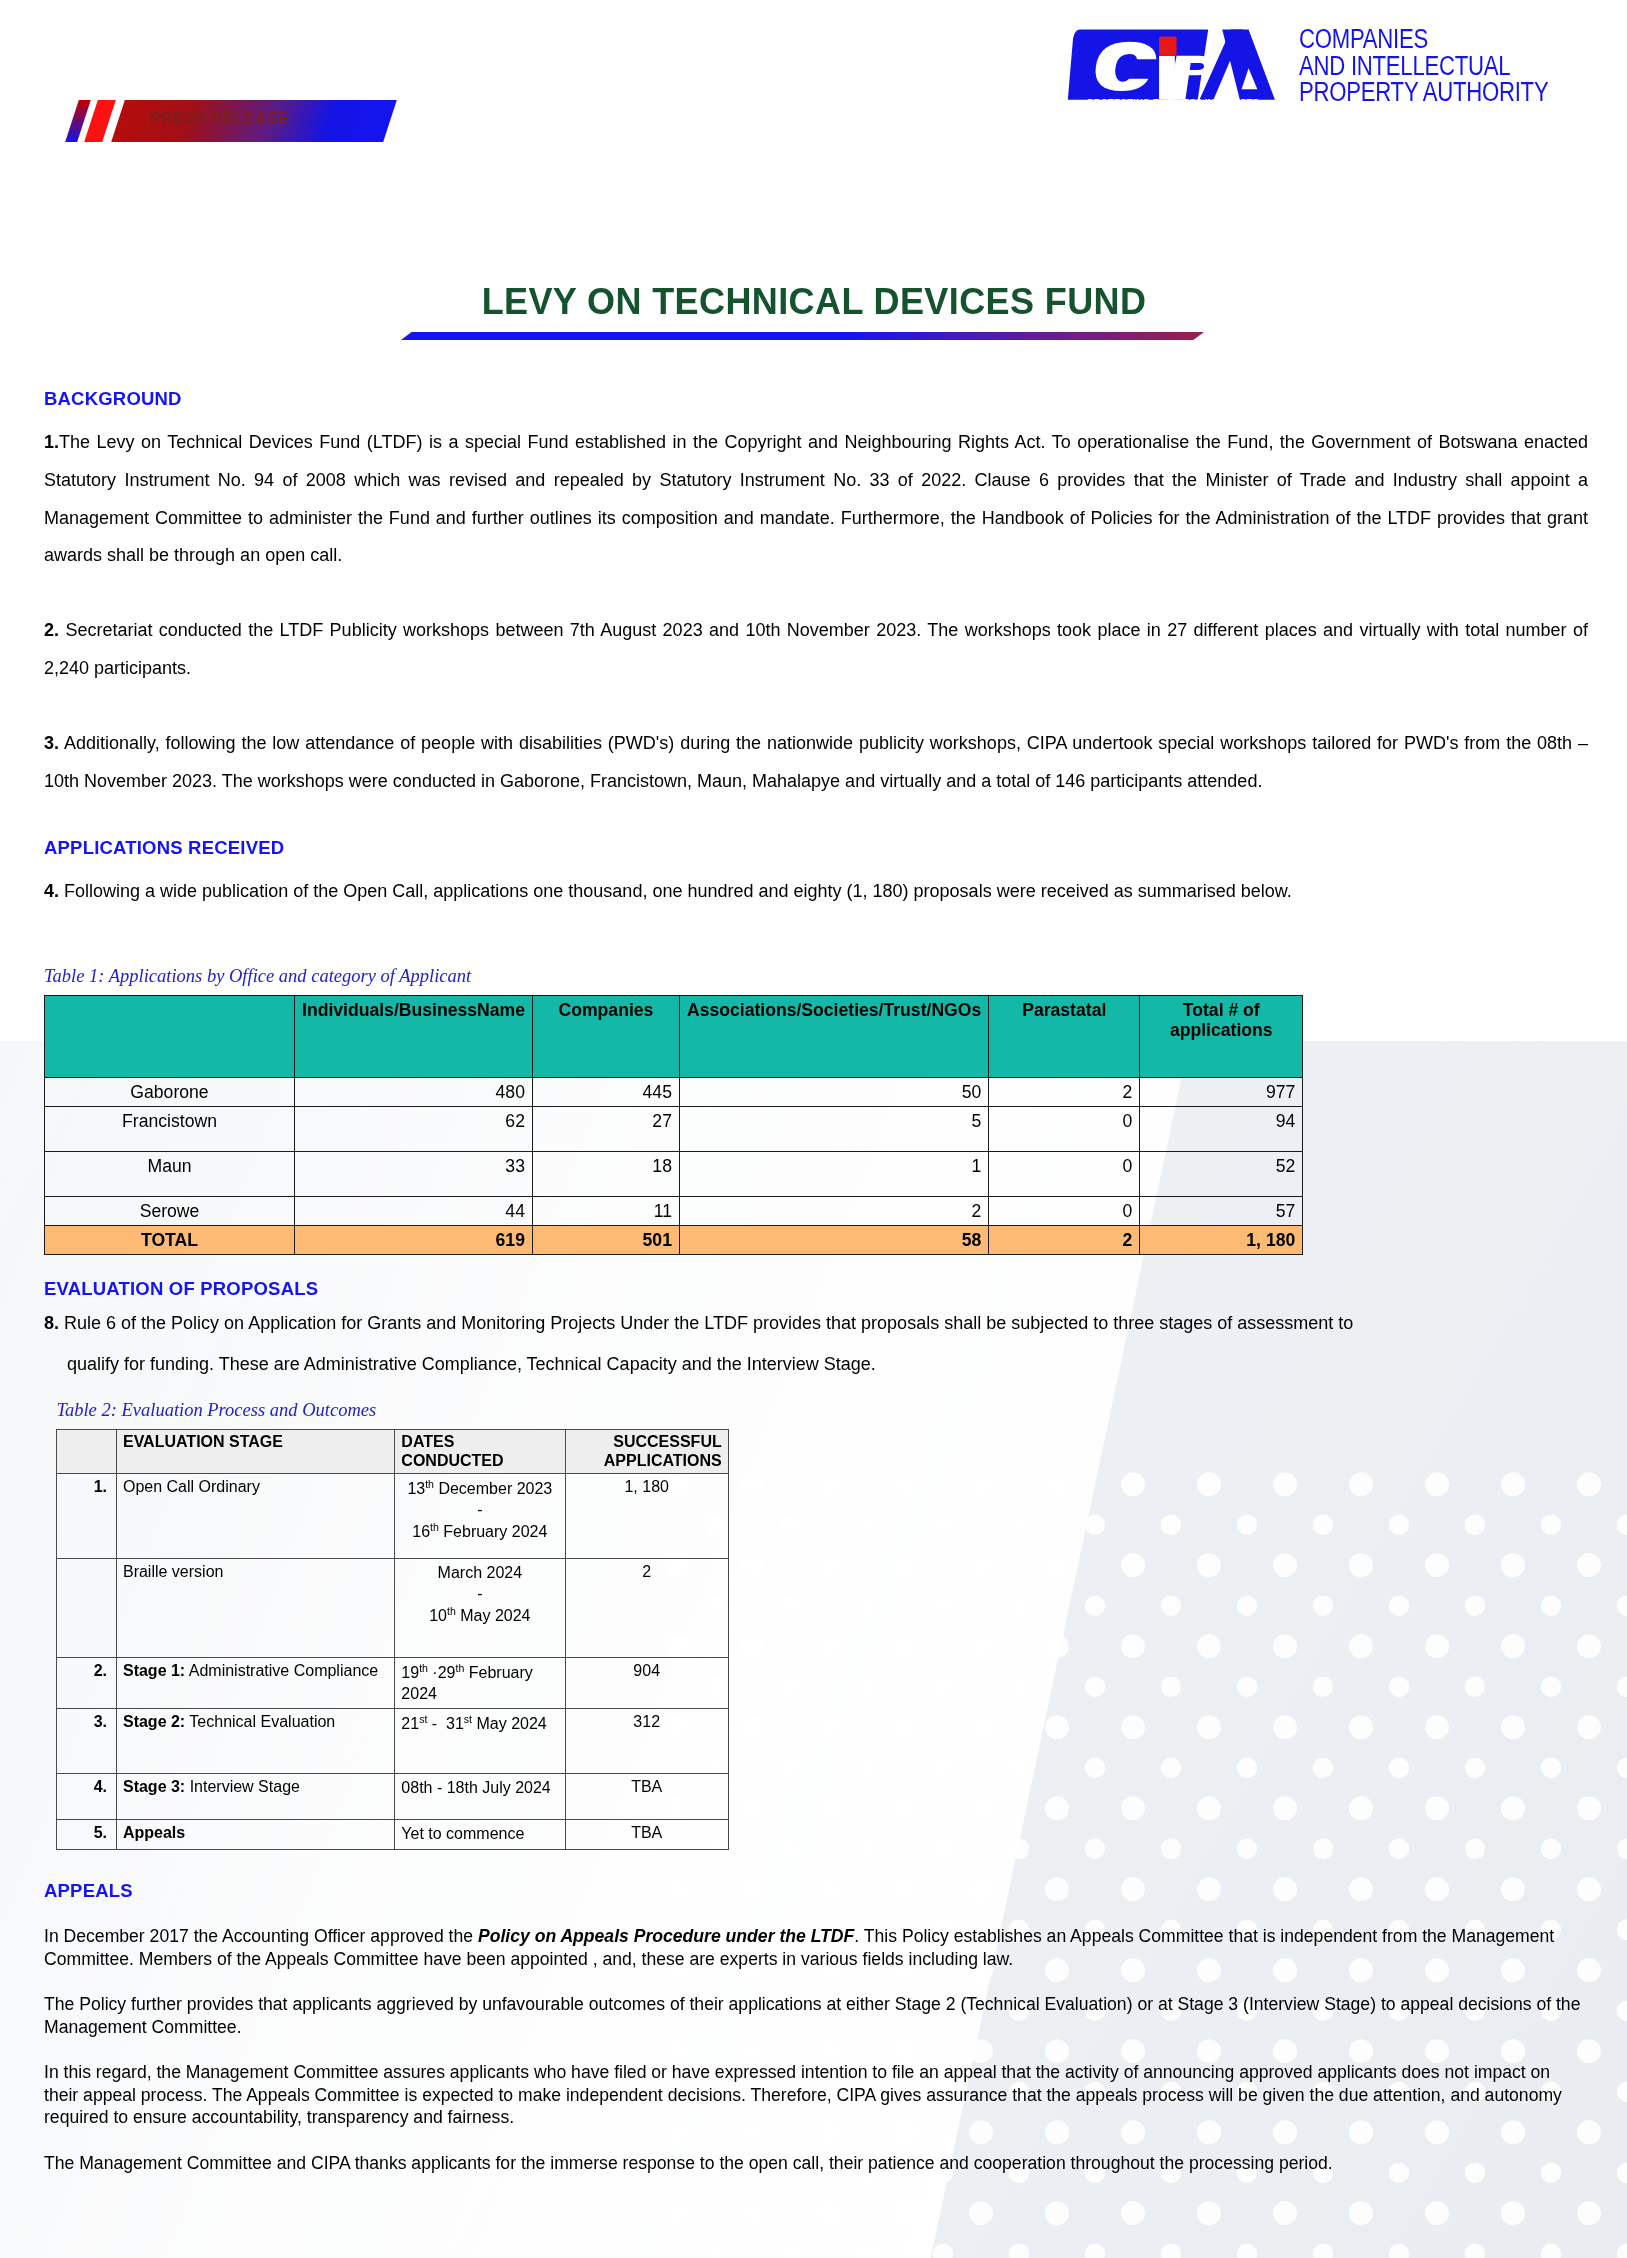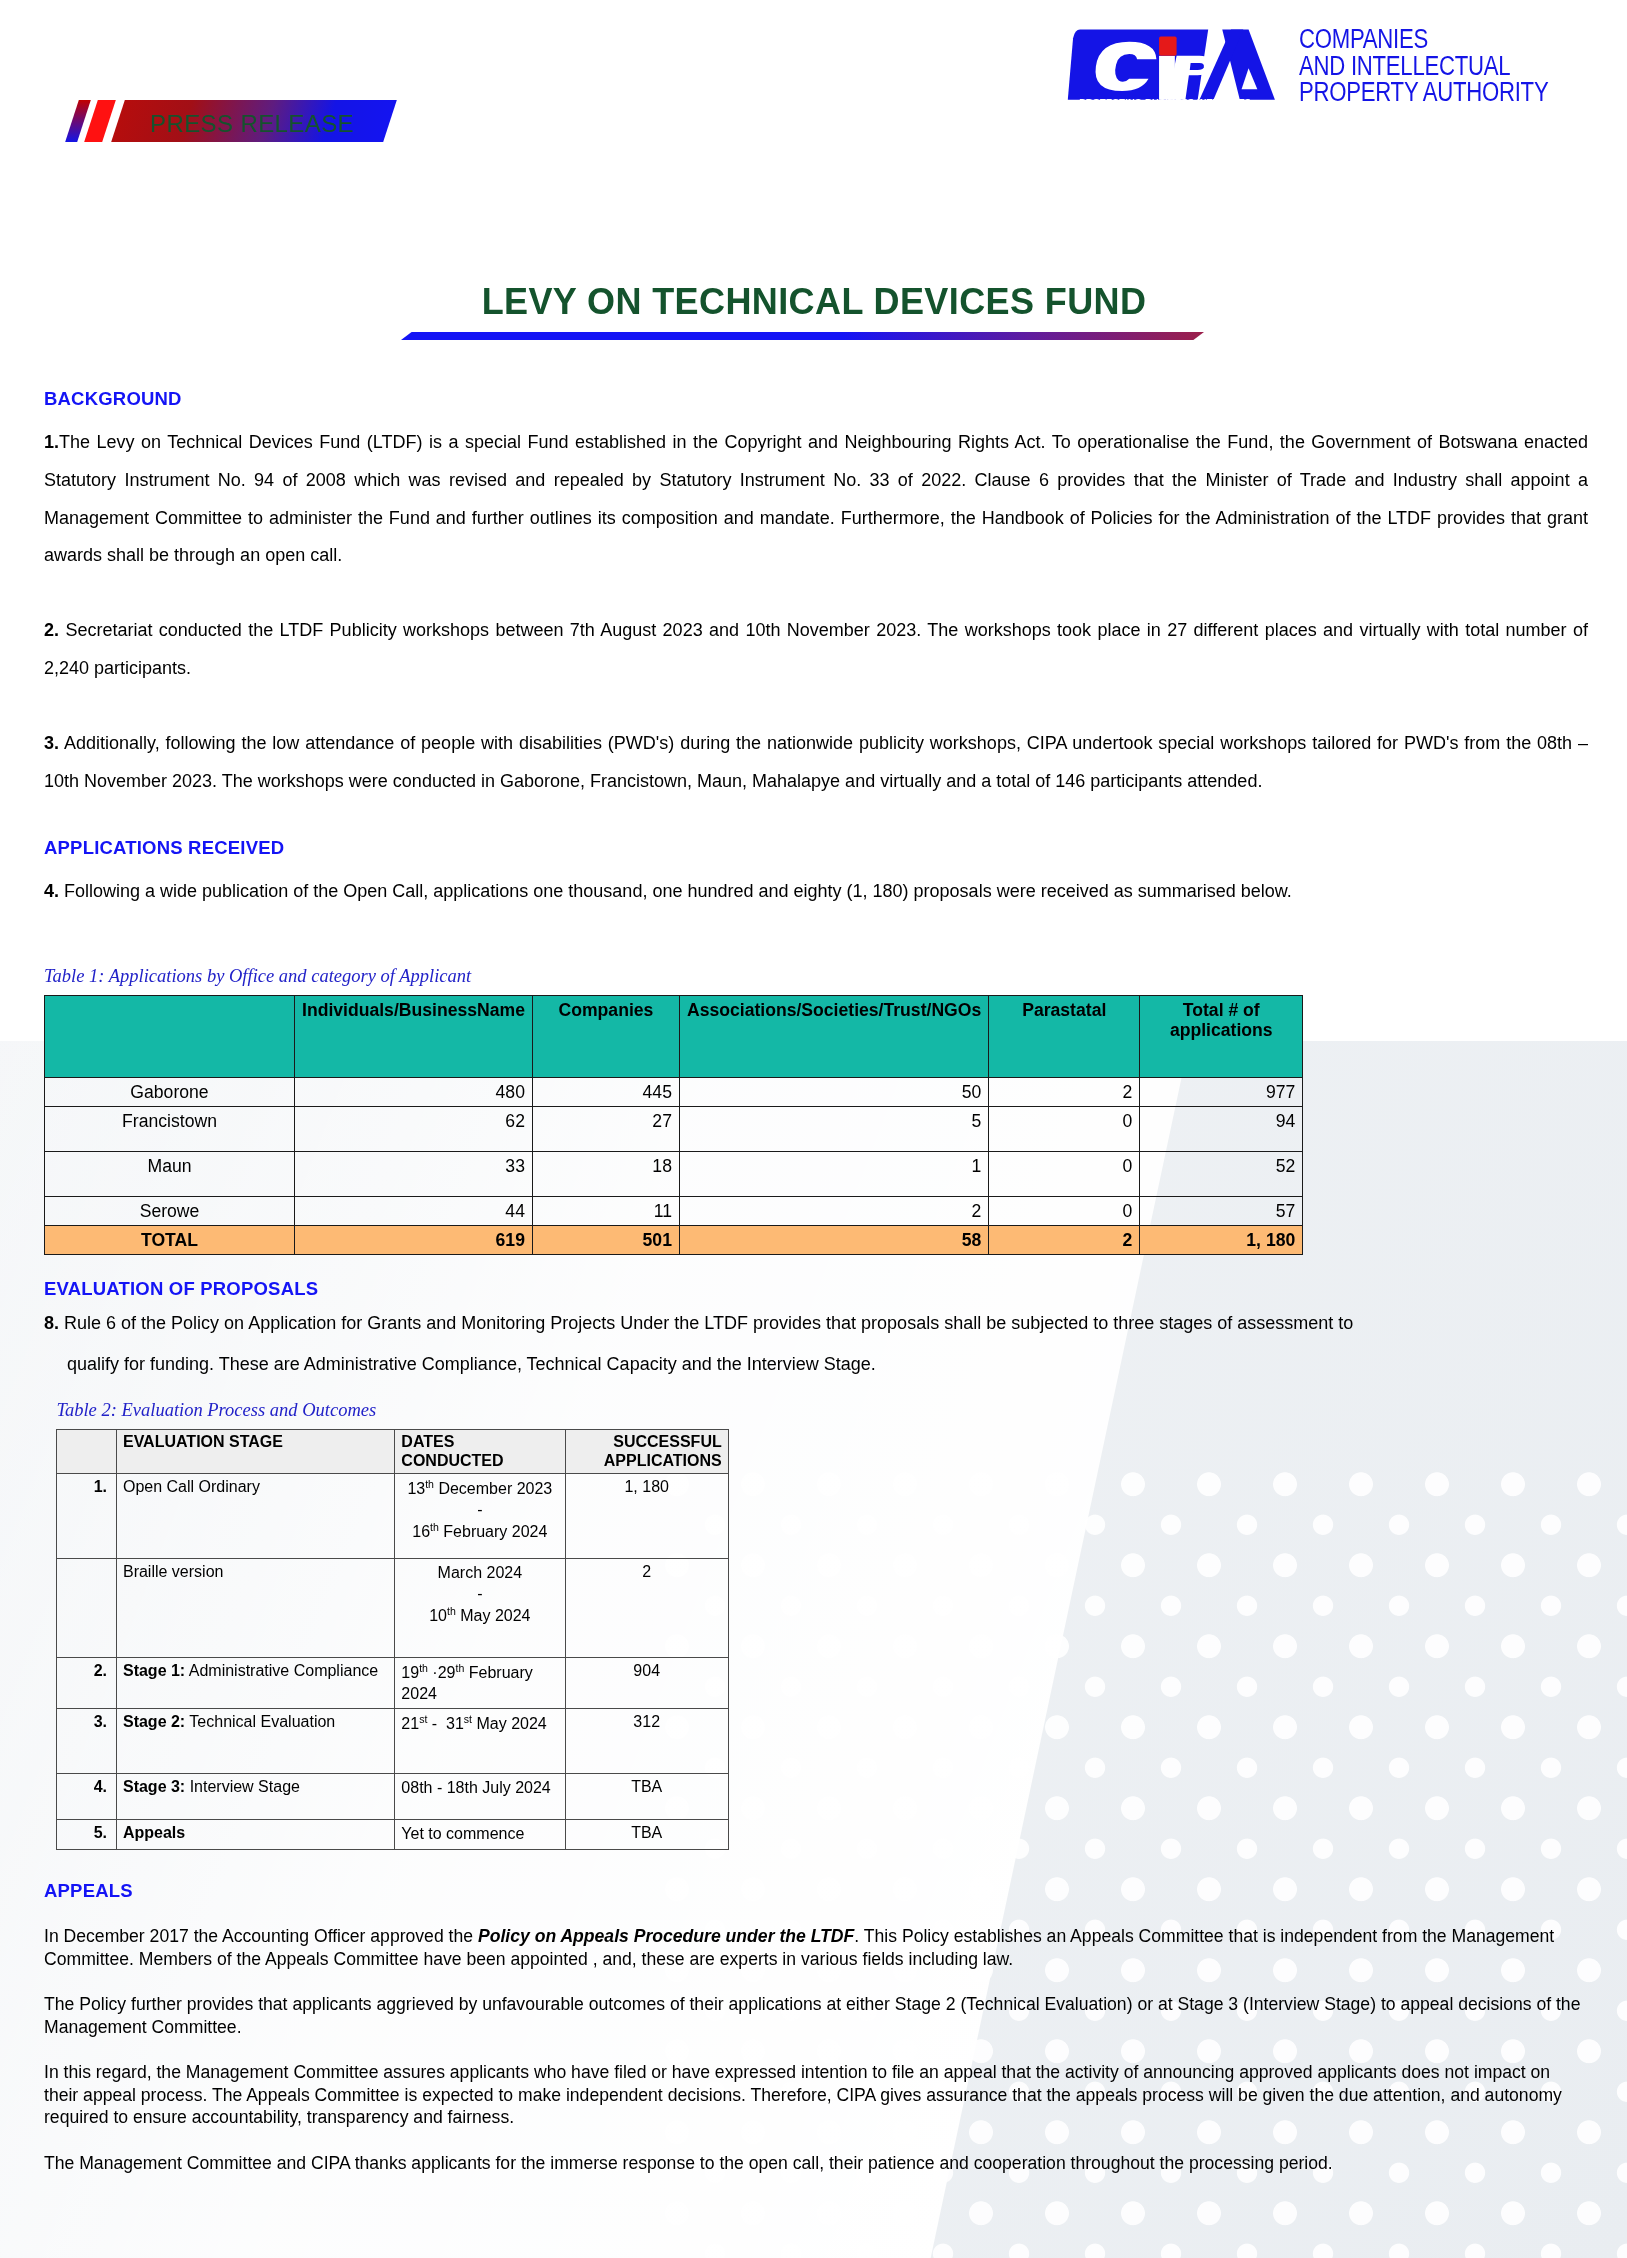--- a/index.html
+++ b/index.html
@@ -87,21 +87,21 @@
     font-family: "Liberation Sans Narrow", "Liberation Sans", sans-serif;
     font-size: 27px;
     font-weight: 400;
     letter-spacing: -0.3px;
     transform: scaleX(0.82);
     transform-origin: left center;
     white-space: nowrap;
   }
   .logo-tagline {
     position: absolute;
-    left: 12px;
+    left: 20px;
     bottom: -1.8px;
     color: #ffffff;
     font-size: 9.3px;
     font-weight: bold;
     letter-spacing: 0.2px;
     white-space: nowrap;
   }
 
   
   .pr-banner {
@@ -120,23 +120,23 @@
   .pr-s1 { left: 0px;  width: 11.5px; background: linear-gradient(180deg,#c10000 0%, #1414e6 100%); }
   .pr-s2 { left: 19.4px; width: 17.6px; background: #ff1111; top: -8.8px; height: 51px; }
   .pr-s3 {
     left: 46px; width: 272px;
     background: linear-gradient(90deg, #b50d0d 0%, #a20f16 25%, #5f1c7f 55%, #1414e6 78%, #1414f0 100%);
   }
   .pr-label {
     position: absolute;
     left: 78px;
     top: 9.7px;
-    color: #14532d;
-    font-size: 24px;
-    font-weight: normal;
+    color: #7f1d1d;
+    font-size: 16px;
+    font-weight: bold;
     letter-spacing: 0.4px;
     z-index: 3;
   }
 
   
   .doc-title {
     position: absolute;
     left: 0;
     top: 281px;
     width: 1628px;

